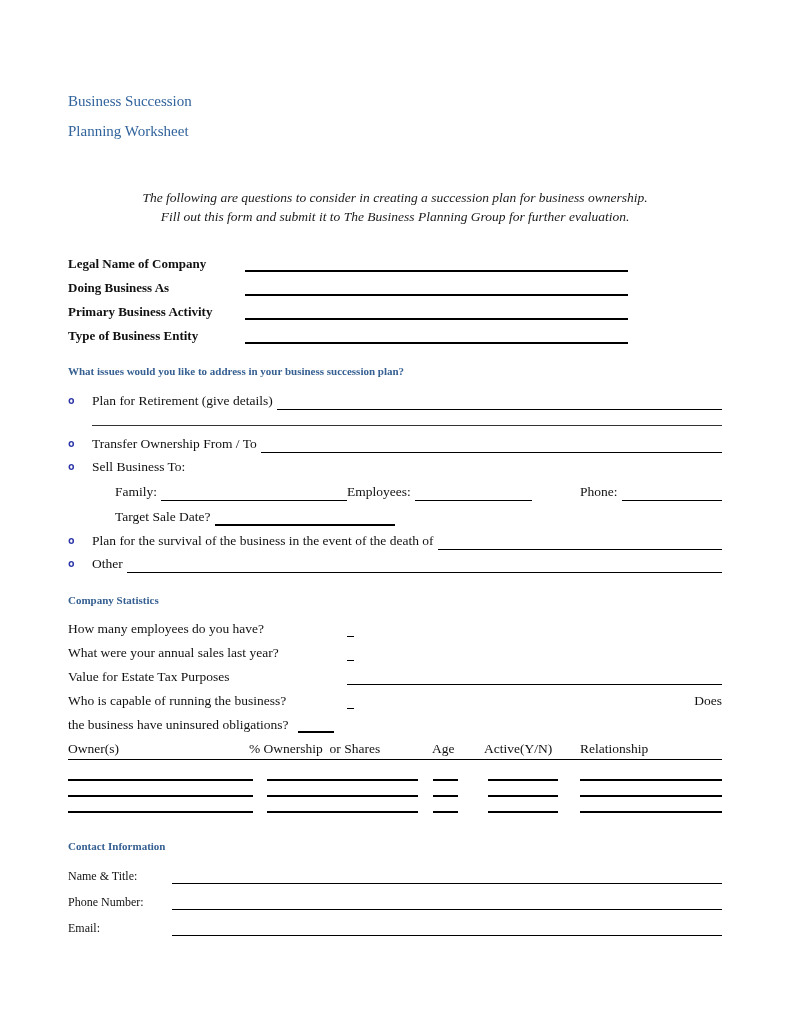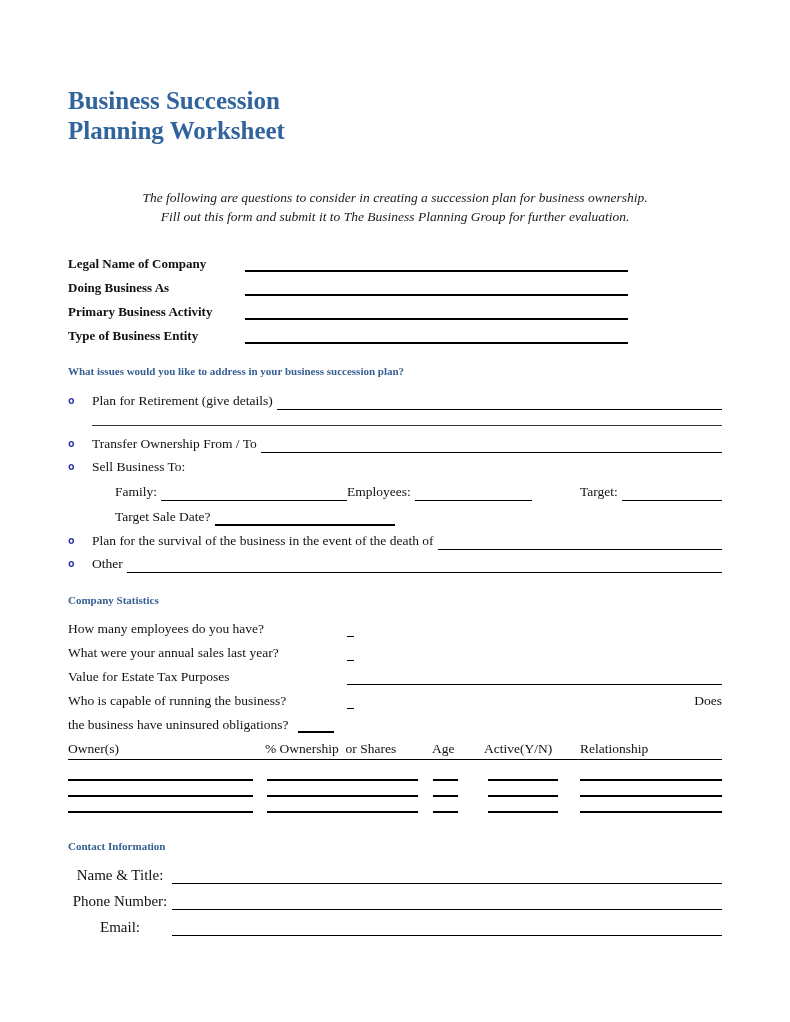--- a/index.html
+++ b/index.html
@@ -6,21 +6,21 @@
   .page {
     position:relative;
     width:790px; height:1022px;
     background:#ffffff;
     box-sizing:border-box;
     padding:86px 68px 0 68px;
     font-family:"Liberation Serif", serif;
     color:#111;
   }
   
-  .title { color:#31639C; font-weight:bold; font-size:25px; line-height:30px; }
+  .title { color:#31639C; font-weight:normal; font-size:15px; line-height:30px; }
   
   .intro { margin-top:42px; text-align:center; font-style:italic; font-size:13.5px; line-height:19px; color:#1a1a1a; }
   
   .fields { margin-top:29px; }
   .frow { display:flex; align-items:center; height:17px; margin-bottom:7px; font-size:13px; }
   .frow .flabel { font-weight:bold; width:177px; }
   .frow .fline { width:383px; border-bottom:2px solid #000; height:14px; }
   
   .sec-heading { color:#366092; font-weight:bold; font-size:11px; margin-top:21px; }
   
@@ -41,32 +41,32 @@
   .stats { margin-top:13px; font-size:13.5px; }
   .srow { display:flex; align-items:flex-end; height:18px; margin-bottom:6px; }
   .srow .slabel { width:279px; white-space:nowrap; }
   .dash { width:7px; border-bottom:1.5px solid #000; height:12px; }
   .est-label { width:284px; }
   .does { margin-left:auto; }
   .short-line { width:36px; border-bottom:2px solid #000; height:12px; margin-left:10px; }
   
   .theader { position:relative; height:20px; border-bottom:1px solid #000; margin-top:4px; font-size:13.5px; }
   .theader span { position:absolute; bottom:2px; white-space:pre; }
-  .th0 { left:0; } .th1 { left:197px; } .th2 { left:364px; } .th3 { left:416px; } .th4 { left:512px; }
+  .th0 { left:0; } .th1 { left:181px; } .th2 { left:364px; } .th3 { left:416px; } .th4 { left:512px; }
   .trow { position:relative; height:16px; }
   .trows { margin-top:7px; }
   .seg { position:absolute; bottom:2px; border-bottom:2px solid #000; height:2px; }
   .seg1 { left:0;     width:185px; }
   .seg2 { left:199px; width:151px; }
   .seg3 { left:365px; width:25px; }
   .seg4 { left:420px; width:70px; }
   .seg5 { left:512px; width:142px; }
   
   .contact-heading { margin-top:25px; }
-  .contact { margin-top:13px; font-size:15px;text-align:center; }
+  .contact { margin-top:13px; font-size:12px; }
   .crow { display:flex; align-items:flex-end; height:19px; margin-bottom:7px; }
   .crow .clabel { width:104px; }
   .crow .grow-line { height:15px; }
 </style>
 </head>
 <body>
 
 <div class="page">
 
   <div class="title">
@@ -122,21 +122,21 @@
     <div class="subrow">
       <span class="sb-item sb1">
         <span class="btext">Family:</span>
         <span class="grow-line"></span>
       </span>
       <span class="sb-item sb2">
         <span class="btext">Employees:</span>
         <span class="grow-line"></span>
       </span>
       <span class="sb-item sb3">
-        <span class="btext">Target:</span>
+        <span class="btext">Phone:</span>
         <span class="grow-line"></span>
       </span>
     </div>
 
     <div class="subrow">
       <span class="btext">Target Sale Date?</span>
       <span class="target-line"></span>
     </div>
 
     <div class="brow">

